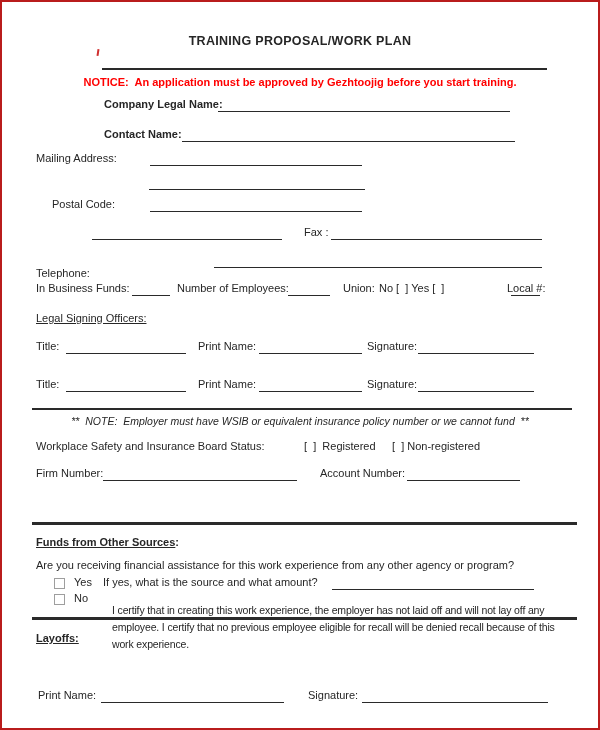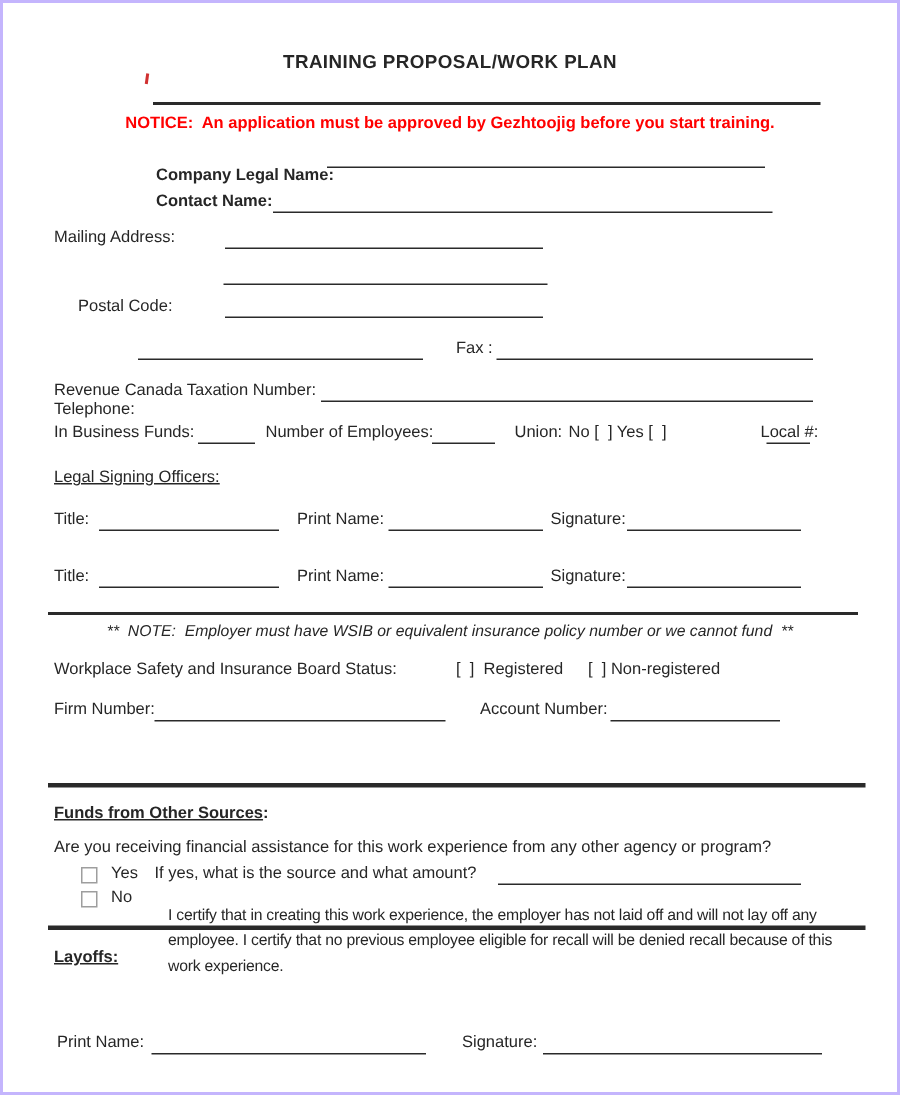--- a/index.html
+++ b/index.html
@@ -1,18 +1,18 @@
 <!DOCTYPE html>
 <html style="--notice-red: #ff0000; --ink: #262626; --line: #2a2a2a;"><head>
 <meta charset="utf-8">
 <style>
   html,body { margin:0; padding:0; background:#ffffff; }
   .page {
     position:relative; width:600px; height:730px; background:#fff;
-    border:2px solid #c4b5fd; box-sizing:border-box; overflow:hidden;
+    border:2px solid #b91c1c; box-sizing:border-box; overflow:hidden;
     font-family:"Liberation Sans", sans-serif; font-size:11px;
     color:var(--ink, #262626);
   }
   .abs { position:absolute; white-space:pre; line-height:13px; }
   .b { font-weight:bold; }
   .i { font-style:italic; }
   .u { text-decoration:underline; }
   .center { left:0; width:100%; text-align:center; white-space:pre; }
   .title { font-size:12.5px; letter-spacing:.3px; }
   .notice { color:var(--notice-red, #ff0000); font-weight:bold; }
@@ -26,39 +26,38 @@
 </head>
 <body>
 
 <div class="page">
 
   <div class="abs center title b" style="top:33px;">TRAINING PROPOSAL/WORK PLAN</div>
   <span class="redtick"></span>
   <div class="hr" style="left:100px; top:66px; width:445px; height:2px;"></div>
   <div class="abs center notice" style="top:74px;">NOTICE:  An application must be approved by Gezhtoojig before you start training.</div>
 
-  <span class="abs b" style="left:102px; top:96px;margin-top:13px;">Company Legal Name:</span>
+  <span class="abs b" style="left:102px; top:96px;">Company Legal Name:</span>
   <span class="fill" style="left:216px; top:96px; width:292px;"></span>
 
   <span class="abs b" style="left:102px; top:126px;">Contact Name:</span>
   <span class="fill" style="left:180px; top:126px; width:333px;"></span>
 
   <span class="abs" style="left:34px; top:150px;">Mailing Address:</span>
   <span class="fill" style="left:148px; top:150px; width:212px;"></span>
   <span class="fill" style="left:147px; top:174px; width:216px;"></span>
 
   <span class="abs" style="left:34px; top:196px;padding-left:16px;">Postal Code:</span>
   <span class="fill" style="left:148px; top:196px; width:212px;"></span>
 
   <span class="abs" style="left:34px; top:217px;margin-top:48px;">Telephone:</span>
   <span class="fill" style="left:90px; top:224px; width:190px;"></span>
   <span class="abs" style="left:302px; top:224px;">Fax :</span>
   <span class="fill" style="left:329px; top:224px; width:211px;"></span>
 
-  <span class="abs" style="left:34px; top:252px;">Revenue Canada Taxation Number:</span>
   <span class="fill" style="left:212px; top:252px; width:328px;"></span>
 
   <span class="abs" style="left:34px; top:280px;">In Business Funds:</span>
   <span class="fill" style="left:130px; top:280px; width:38px;"></span>
   <span class="abs" style="left:175px; top:280px;">Number of Employees:</span>
   <span class="fill" style="left:286px; top:280px; width:42px;"></span>
   <span class="abs" style="left:341px; top:280px;">Union:</span>
   <span class="abs" style="left:377px; top:280px;">No [  ] Yes [  ]</span>
   <span class="abs" style="left:465px; top:280px;padding-left:40px;">Local #:</span>
   <span class="fill" style="left:509px; top:280px; width:29px;"></span>

